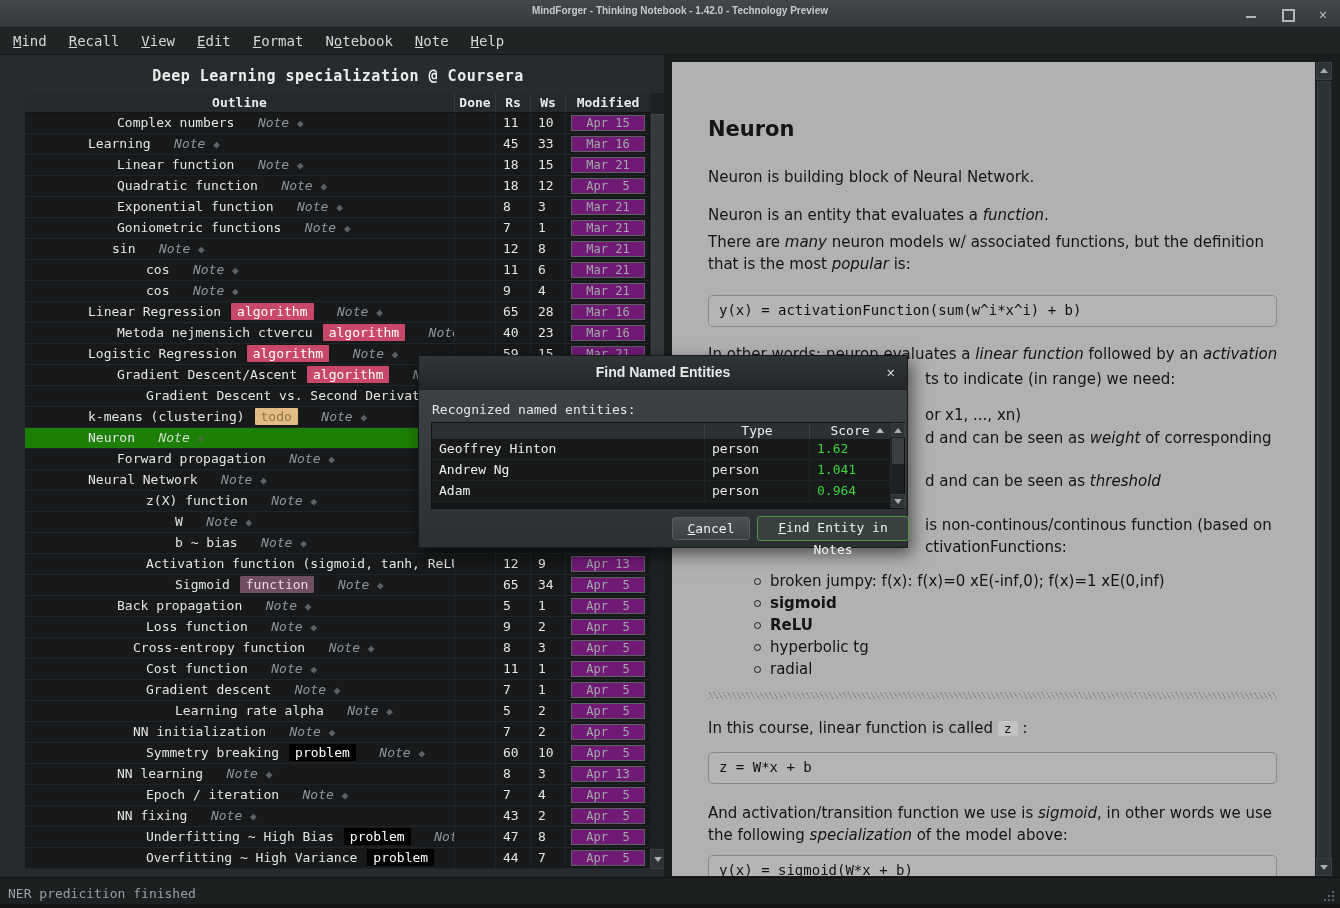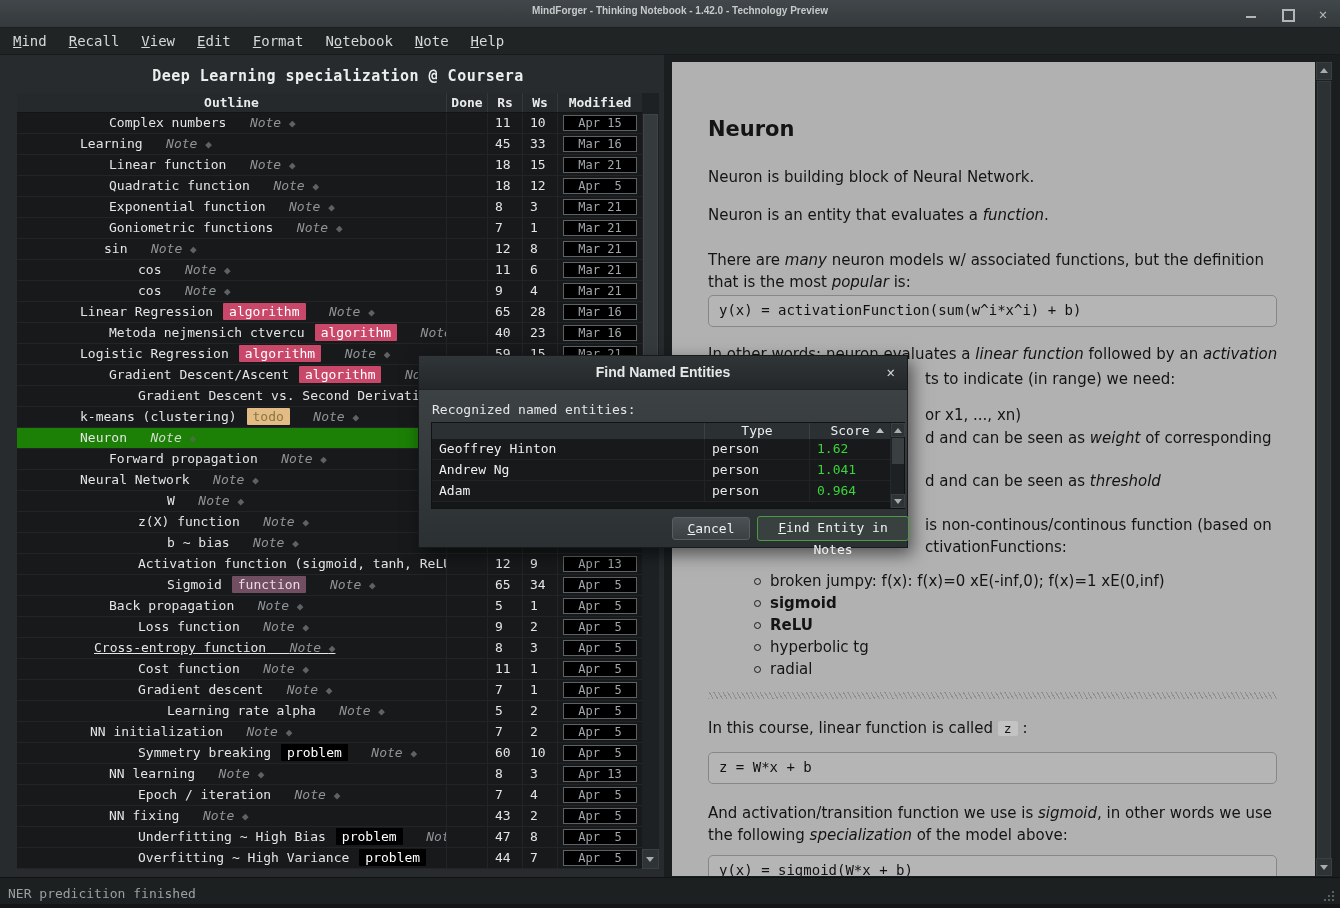--- a/index.html
+++ b/index.html
@@ -18,21 +18,21 @@
   .wb-close{color:#b2b6b7;font-size:14px;font-weight:bold;line-height:14px;text-align:center;}
   
   .menubar{position:absolute;left:0;top:28px;width:1340px;height:27px;background:#202425;
     border-bottom:1px solid #161a1b;display:flex;align-items:center;padding-left:2px;}
   .menu-item{padding:3px 11px;font-size:14px;color:#d6d8d9;cursor:pointer;}
   .menu-item u{text-decoration:underline;}
   
   .left-panel{position:absolute;left:0;top:55px;width:664px;height:822px;background:#272b2d;}
   .outline-heading{position:absolute;left:17px;top:12px;width:642px;text-align:center;
     font-size:15px;font-weight:bold;color:#eceeee;letter-spacing:.5px;}
-  .outline-table{position:absolute;left:17px;top:38px;width:642px;height:776px;background:#17191a;}
+  .outline-table{position:absolute;left:25px;top:38px;width:642px;height:776px;background:#17191a;}
   .othead{display:flex;height:20px;background:#26292b;border-bottom:1px solid #121415;
     font-size:13px;font-weight:bold;color:#e9ebeb;}
   .othead div{text-align:center;line-height:20px;border-left:1px solid #33383a;overflow:hidden;}
   .othead .h-outline{border-left:none;}
   .h-outline{width:429px;}
   .h-done{width:41px;}.h-rs{width:35px;}.h-ws{width:35px;}.h-mod{width:85px;}
   .h-sb{width:17px;background:#2e3436;position:relative;border-left:1px solid #33383a;}
   .orows{position:absolute;left:0;top:20px;width:625px;}
   .orow{display:flex;height:21px;border-bottom:1px solid #212527;background:#17191a;cursor:pointer;}
   .orow.selected{background:#1c7f06;}
@@ -45,21 +45,21 @@
   .note-link{color:#8f9496;}
   .note-link i{font-style:italic;}
   .note-link .dia{color:#5d6264;font-size:11px;}
   .orow.selected .note-link{color:#cfdcca;}
   .orow.selected .note-link .dia{color:#47713c;}
   .tag{display:inline-block;padding:0 6px;margin-left:10px;font-size:13px;line-height:17px;border-radius:1px;}
   .tag-algorithm{background:#c9486a;color:#fff;}
   .tag-todo{background:#e3bb84;color:#8d7544;}
   .tag-function{background:#714e62;color:#ecd9e4;}
   .tag-problem{background:#000;color:#fff;}
-  .badge{display:inline-block;width:74px;background:#000000;border:1px solid #5c6164;
+  .badge{display:inline-block;width:74px;background:#701a75;border:1px solid #5c6164;
     color:#a2a7a9;font-size:12px;line-height:14px;margin-top:2px;white-space:pre;}
   .oscroll{position:absolute;right:0;top:0;width:17px;height:776px;background:#1d2123;}
   .sbtn{position:absolute;left:0;width:17px;height:20px;background:#2e3436;border:1px solid #3a4042;}
   .arr-up{width:0;height:0;border-left:4px solid transparent;border-right:4px solid transparent;
     border-bottom:5px solid #a7adaf;position:absolute;left:3px;top:6px;}
   .arr-down{width:0;height:0;border-left:4px solid transparent;border-right:4px solid transparent;
     border-top:5px solid #a7adaf;position:absolute;left:3px;top:7px;}
   .oscroll .thumb{position:absolute;left:1px;top:21px;width:15px;height:280px;background:#353b3d;border:1px solid #3e4446;}
   
   .right-panel{position:absolute;left:664px;top:55px;width:676px;height:822px;background:#1b1e1f;}
@@ -291,28 +291,28 @@
             <div class="ocell oc-mod"></div>
           </div>
           <div class="orow">
             <div class="ocell oc-outline" style="padding-left: 63px;"><span>Neural Network</span><span class="note-link">&nbsp;&nbsp;&nbsp;<i>Note</i> <span class="dia">◆</span></span></div>
             <div class="ocell oc-done"></div>
             <div class="ocell oc-rs"></div>
             <div class="ocell oc-ws"></div>
             <div class="ocell oc-mod"></div>
           </div>
           <div class="orow">
+            <div class="ocell oc-outline" style="padding-left: 121px;"><span>z(X) function</span><span class="note-link">&nbsp;&nbsp;&nbsp;<i>Note</i> <span class="dia">◆</span></span></div>
+            <div class="ocell oc-done"></div>
+            <div class="ocell oc-rs"></div>
+            <div class="ocell oc-ws"></div>
+            <div class="ocell oc-mod"></div>
+          </div>
+          <div class="orow">
             <div class="ocell oc-outline" style="padding-left: 150px;"><span>W</span><span class="note-link">&nbsp;&nbsp;&nbsp;<i>Note</i> <span class="dia">◆</span></span></div>
-            <div class="ocell oc-done"></div>
-            <div class="ocell oc-rs"></div>
-            <div class="ocell oc-ws"></div>
-            <div class="ocell oc-mod"></div>
-          </div>
-          <div class="orow">
-            <div class="ocell oc-outline" style="padding-left: 121px;"><span>z(X) function</span><span class="note-link">&nbsp;&nbsp;&nbsp;<i>Note</i> <span class="dia">◆</span></span></div>
             <div class="ocell oc-done"></div>
             <div class="ocell oc-rs"></div>
             <div class="ocell oc-ws"></div>
             <div class="ocell oc-mod"></div>
           </div>
           <div class="orow">
             <div class="ocell oc-outline" style="padding-left: 150px;"><span>b ~ bias</span><span class="note-link">&nbsp;&nbsp;&nbsp;<i>Note</i> <span class="dia">◆</span></span></div>
             <div class="ocell oc-done"></div>
             <div class="ocell oc-rs"></div>
             <div class="ocell oc-ws"></div>
@@ -340,21 +340,21 @@
             <div class="ocell oc-mod"><span class="badge">Apr  5</span></div>
           </div>
           <div class="orow">
             <div class="ocell oc-outline" style="padding-left: 121px;"><span>Loss function</span><span class="note-link">&nbsp;&nbsp;&nbsp;<i>Note</i> <span class="dia">◆</span></span></div>
             <div class="ocell oc-done"></div>
             <div class="ocell oc-rs">9</div>
             <div class="ocell oc-ws">2</div>
             <div class="ocell oc-mod"><span class="badge">Apr  5</span></div>
           </div>
           <div class="orow">
-            <div class="ocell oc-outline" style="padding-left: 77px; text-decoration: underline;"><span>Cross-entropy function</span><span class="note-link">&nbsp;&nbsp;&nbsp;<i>Note</i> <span class="dia">◆</span></span></div>
+            <div class="ocell oc-outline" style="padding-left: 108px;"><span>Cross-entropy function</span><span class="note-link">&nbsp;&nbsp;&nbsp;<i>Note</i> <span class="dia">◆</span></span></div>
             <div class="ocell oc-done"></div>
             <div class="ocell oc-rs">8</div>
             <div class="ocell oc-ws">3</div>
             <div class="ocell oc-mod"><span class="badge">Apr  5</span></div>
           </div>
           <div class="orow">
             <div class="ocell oc-outline" style="padding-left: 121px;"><span>Cost function</span><span class="note-link">&nbsp;&nbsp;&nbsp;<i>Note</i> <span class="dia">◆</span></span></div>
             <div class="ocell oc-done"></div>
             <div class="ocell oc-rs">11</div>
             <div class="ocell oc-ws">1</div>
@@ -368,21 +368,21 @@
             <div class="ocell oc-mod"><span class="badge">Apr  5</span></div>
           </div>
           <div class="orow">
             <div class="ocell oc-outline" style="padding-left: 150px;"><span>Learning rate alpha</span><span class="note-link">&nbsp;&nbsp;&nbsp;<i>Note</i> <span class="dia">◆</span></span></div>
             <div class="ocell oc-done"></div>
             <div class="ocell oc-rs">5</div>
             <div class="ocell oc-ws">2</div>
             <div class="ocell oc-mod"><span class="badge">Apr  5</span></div>
           </div>
           <div class="orow">
-            <div class="ocell oc-outline" style="padding-left: 73px;"><span>NN initialization</span><span class="note-link">&nbsp;&nbsp;&nbsp;<i>Note</i> <span class="dia">◆</span></span></div>
+            <div class="ocell oc-outline" style="padding-left: 108px;"><span>NN initialization</span><span class="note-link">&nbsp;&nbsp;&nbsp;<i>Note</i> <span class="dia">◆</span></span></div>
             <div class="ocell oc-done"></div>
             <div class="ocell oc-rs">7</div>
             <div class="ocell oc-ws">2</div>
             <div class="ocell oc-mod"><span class="badge">Apr  5</span></div>
           </div>
           <div class="orow">
             <div class="ocell oc-outline" style="padding-left: 121px;"><span>Symmetry breaking</span><span class="tag tag-problem">problem</span><span class="note-link">&nbsp;&nbsp;&nbsp;<i>Note</i> <span class="dia">◆</span></span></div>
             <div class="ocell oc-done"></div>
             <div class="ocell oc-rs">60</div>
             <div class="ocell oc-ws">10</div>
@@ -431,21 +431,21 @@
           </div>
       </div>
     </div>
   </div>
 
   <div class="right-panel">
     <div class="note-view">
       <div class="nb note-h1" style="top:56px;">Neuron</div>
       <div class="nb" style="top:104px;">Neuron is building block of Neural Network.</div>
       <div class="nb" style="top:142px;">Neuron is an entity that evaluates a <i>function</i>.</div>
-      <div class="nb" style="top:187px;">There are <i>many</i> neuron models w/ associated functions, but the definition that is the most <i>popular</i> is:</div>
+      <div class="nb" style="top:169px;">There are <i>many</i> neuron models w/ associated functions, but the definition that is the most <i>popular</i> is:</div>
       <div class="codeblock" style="top:233px;">y(x) = activationFunction(sum(w^i*x^i) + b)</div>
       <div class="nb" style="top:281px;white-space:nowrap;">In other words: neuron evaluates a <i>linear function</i> followed by an <i>activation</i></div>
       <div id="frags">
           <div class="nb-frag" style="top: 306px; left: 253px;">ts to indicate (in range) we need:</div>
           <div class="nb-frag" style="top: 342px; left: 253px;">or x1, ..., xn)</div>
           <div class="nb-frag" style="top: 365px; left: 253px;">d and can be seen as <i>weight</i> of corresponding</div>
           <div class="nb-frag" style="top: 408px; left: 253px;">d and can be seen as <i>threshold</i></div>
           <div class="nb-frag" style="top: 452px; left: 253px;">is non-continous/continous function (based on</div>
           <div class="nb-frag" style="top: 474px; left: 253px;">ctivationFunctions:</div>
         </div>

